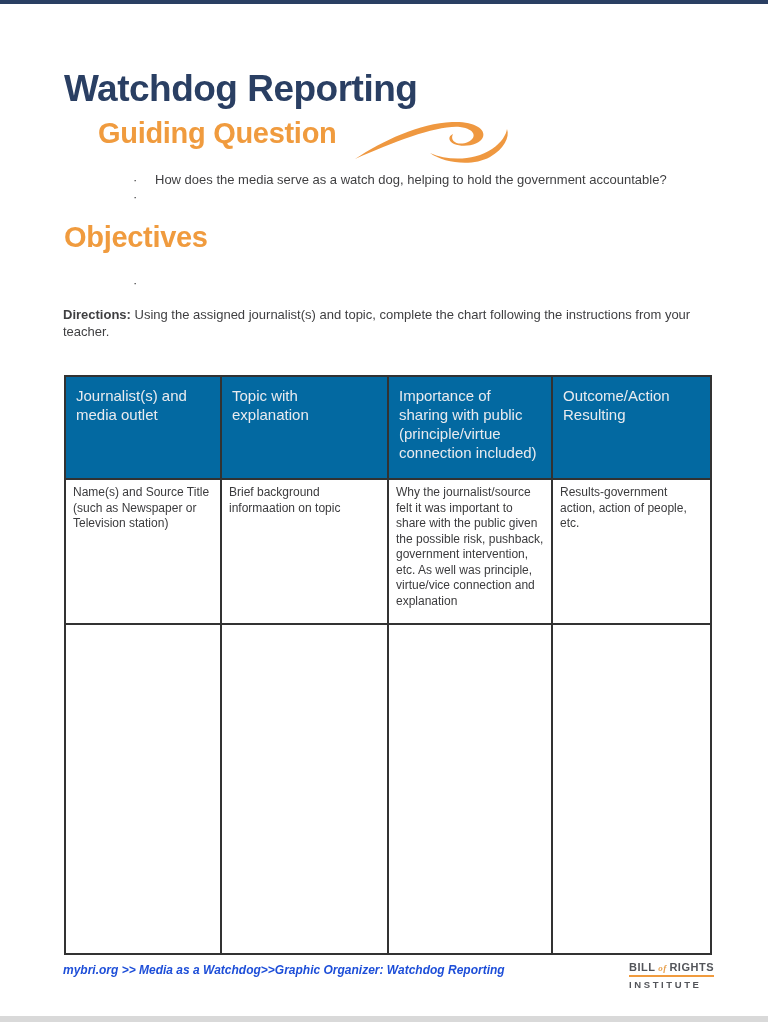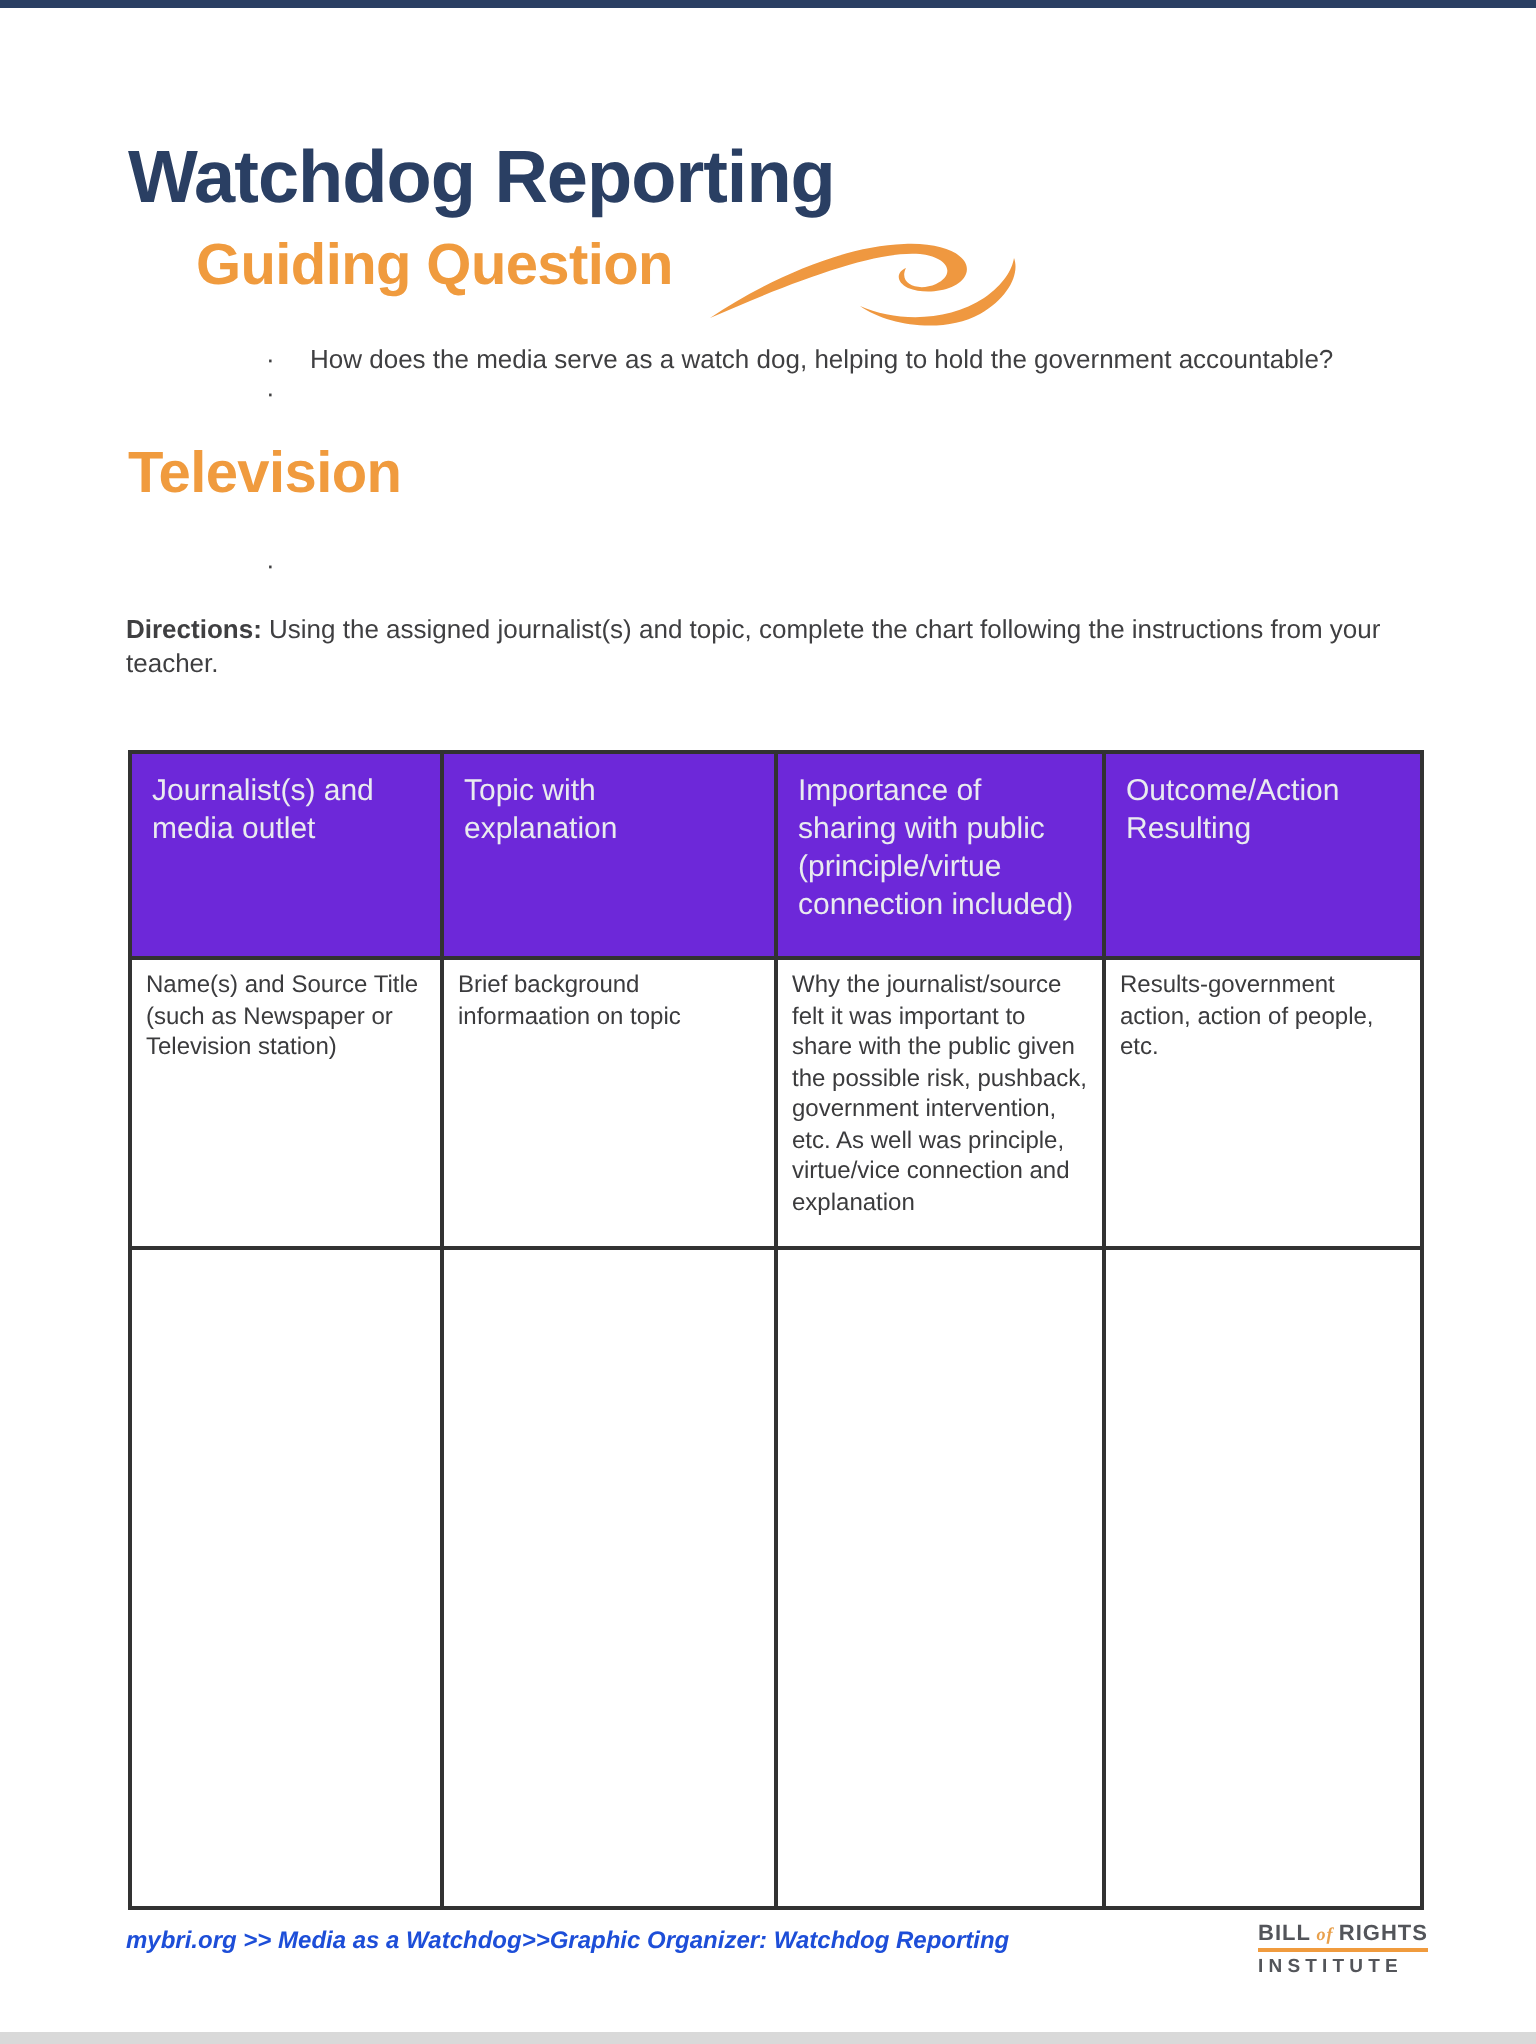--- a/index.html
+++ b/index.html
@@ -59,21 +59,21 @@
     width: 646px;
     border-collapse: collapse;
     table-layout: fixed;
   }
   .org-table th, .org-table td {
     border: 2px solid #323232;
     vertical-align: top;
     text-align: left;
   }
   .org-table th {
-    background: #6d28d9;
+    background: #0369a1;
     color: #e9ebef;
     font-weight: normal;
     font-size: 15px; line-height: 19px;
     padding: 9px 10px;
     height: 103px;
   }
   .org-table td.desc-cell {
     font-size: 12px; line-height: 15.5px;
     color: #3b3b3d;
     padding: 5px 7px;
@@ -129,21 +129,21 @@
   <div class="bullet-list gq-bullets">
     <div class="bullet-row">
       <span class="bullet-dot">·</span>
       <span>How does the media serve as a watch dog, helping to hold the government accountable?</span>
     </div>
     <div class="bullet-row">
       <span class="bullet-dot">·</span>
     </div>
   </div>
 
-  <h2 class="heading-orange objectives-heading">Television</h2>
+  <h2 class="heading-orange objectives-heading">Objectives</h2>
 
   <div class="bullet-list obj-bullets">
     <div class="bullet-row">
       <span class="bullet-dot">·</span>
     </div>
   </div>
 
   <p class="directions"><span class="dir-label">Directions:</span><span> Using the assigned journalist(s) and topic, complete the chart following the instructions from your teacher.</span></p>
 
   <table class="org-table">

